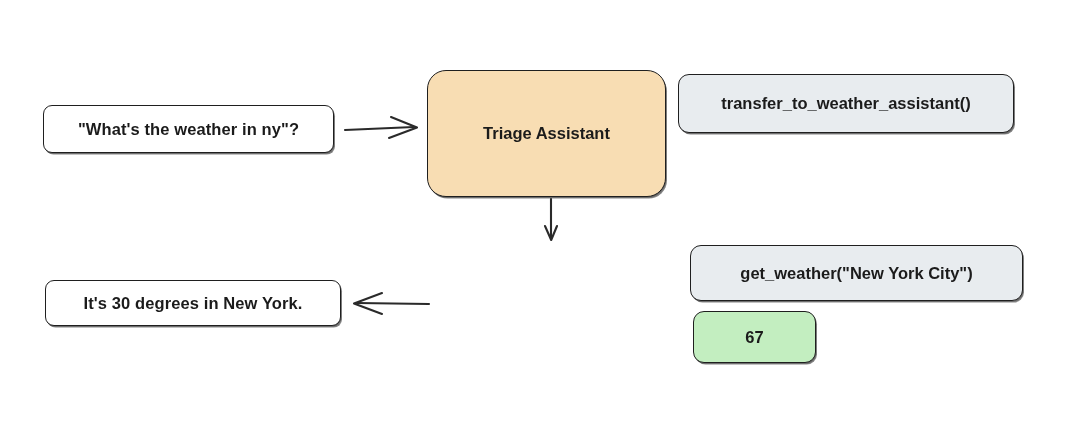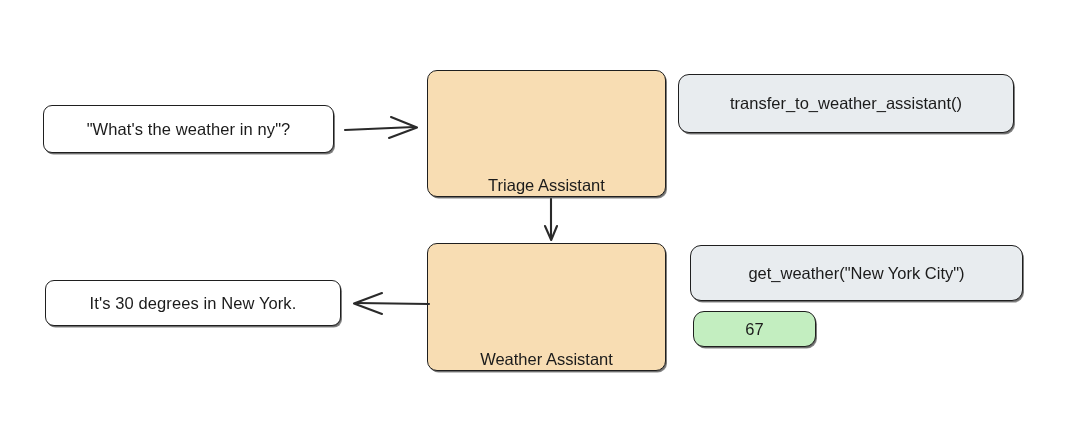--- a/index.html
+++ b/index.html
@@ -34,20 +34,21 @@
     justify-content: center;
     text-align: center;
     line-height: 1.25;
   }
   .node .label {
     position: relative;
     z-index: 2;
     display: block;
     padding: 0 10px;
     white-space: nowrap;
+    font-weight: bold;
   }
 
   
   .sketch {
     border: 1.6px solid #1f1f1f;
     box-shadow:
       1.6px 2.2px 0 -0.6px rgba(35,35,35,0.55),
       0.6px 1.1px 0 -0.3px rgba(60,60,60,0.35);
   }
 
@@ -55,23 +56,22 @@
   .bubble {
     background: #ffffff;
     border-radius: 9px;
     font-size: 16.5px;
     letter-spacing: .1px;
   }
 
   
   .agent {
     background: #f8ddb3;
-    border-radius: 10px;
+    border-radius: 19px;
     font-size: 16.5px;
-    align-items: flex-end;
   }
 
   
   .toolcall {
     background: #e8ecef;
     border-radius: 11px;
     font-size: 16.5px;
   }
 
   
@@ -80,21 +80,21 @@
     border-radius: 11px;
     font-size: 16.5px;
   }
 
   
   #bubble-question { left: 43px;  top: 105px; width: 291px; height: 48px; }
   #agent-triage    { left: 427px; top: 70px;  width: 239px; height: 127px; }
   #tool-transfer   { left: 678px; top: 74px;  width: 336px; height: 59px; }
   #agent-weather   { left: 427px; top: 243px; width: 239px; height: 128px; }
   #tool-getweather { left: 690px; top: 245px; width: 333px; height: 56px; }
-  #tool-result     { left: 693px; top: 311px; width: 123px; height: 36px; }
+  #tool-result     { left: 693px; top: 311px; width: 123px; height: 52px; }
   #bubble-answer   { left: 45px;  top: 280px; width: 296px; height: 46px; }
 
   
   .arrow-svg {
     position: absolute;
     overflow: visible;
   }
   .arrow-svg path {
     fill: none;
     stroke: #2a2a2a;
@@ -126,23 +126,20 @@
 
   <div class="node toolcall sketch" id="tool-transfer">
     <span class="label">transfer_to_weather_assistant()</span>
   </div>
 
   <svg class="arrow-svg" id="arrow-triage-to-weather" viewBox="0 0 26 46">
     <path d="M13 1 L13 40"></path>
     <path d="M7 28 L13.2 42 L19 28"></path>
   </svg>
 
-  <div class="node agent sketch" id="agent-weather">
-    <span class="label">Weather Assistant</span>
-  </div>
 
   <div class="node toolcall sketch" id="tool-getweather">
     <span class="label">get_weather("New York City")</span>
   </div>
 
   <div class="node result sketch" id="tool-result">
     <span class="label">67</span>
   </div>
 
   <svg class="arrow-svg" id="arrow-weather-to-answer" viewBox="0 0 86 32">

